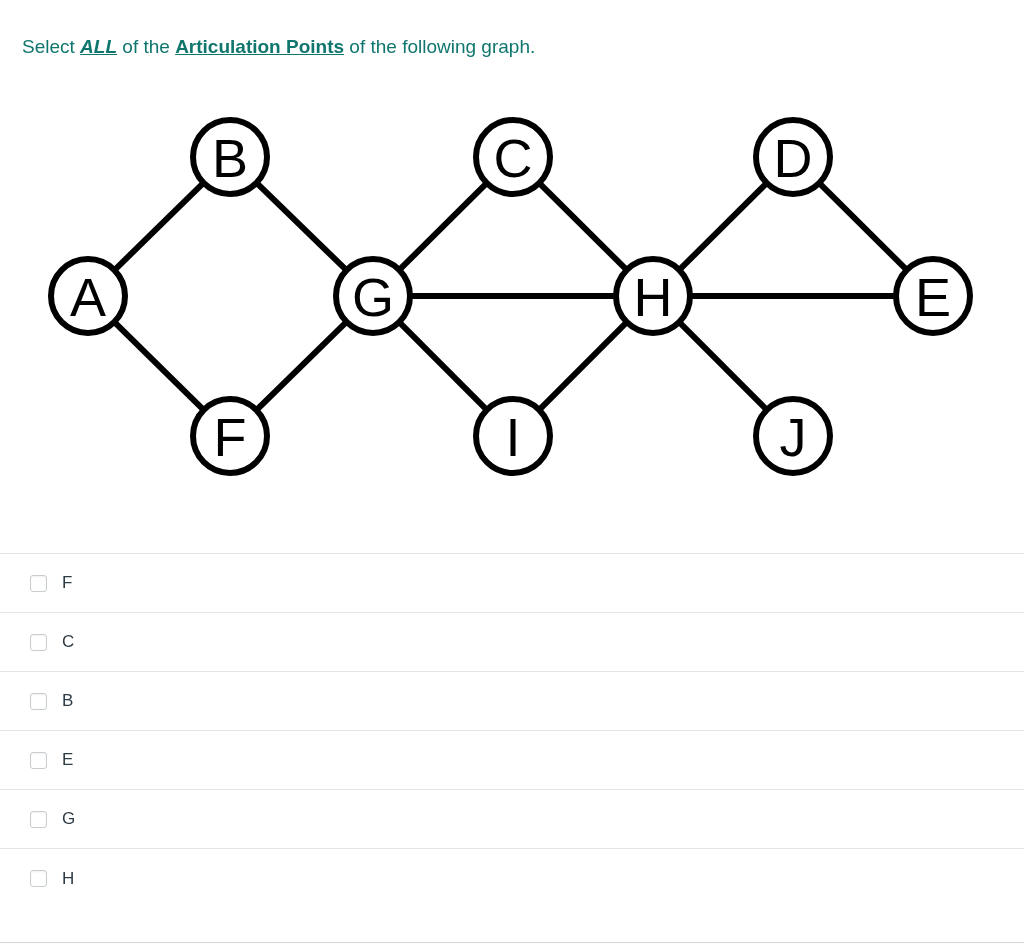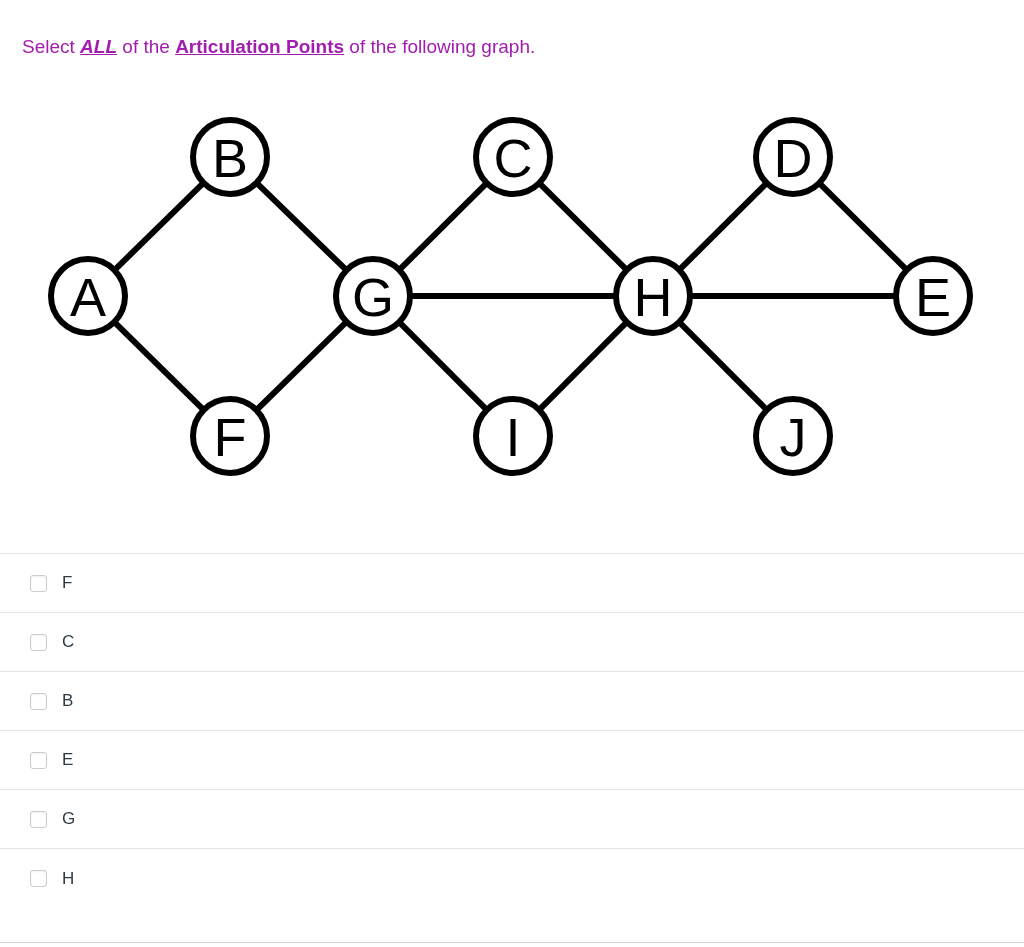--- a/index.html
+++ b/index.html
@@ -17,21 +17,21 @@
     overflow: hidden;
   }
 
   
   #prompt {
     position: absolute;
     left: 22px;
     top: 34px;
     font-size: 19px;
     line-height: 26px;
-    color: #a21caf;
+    color: #0f766e;
     white-space: nowrap;
   }
   #prompt .em-all {
     font-weight: bold;
     font-style: italic;
     text-decoration: underline;
   }
   #prompt .em-ap {
     font-weight: bold;
     text-decoration: underline;

